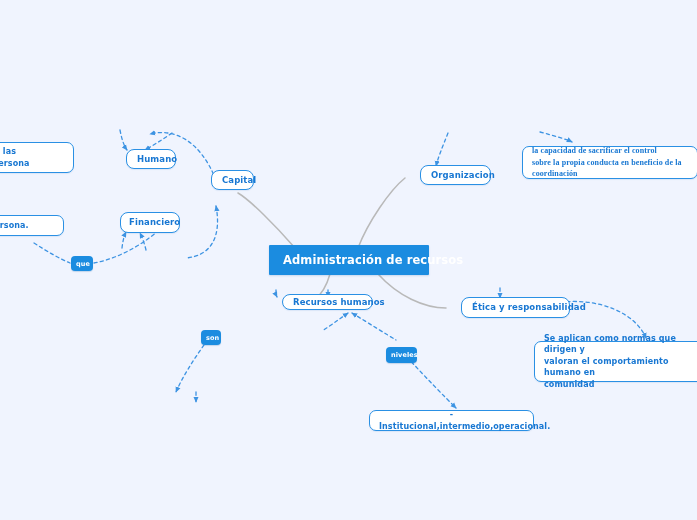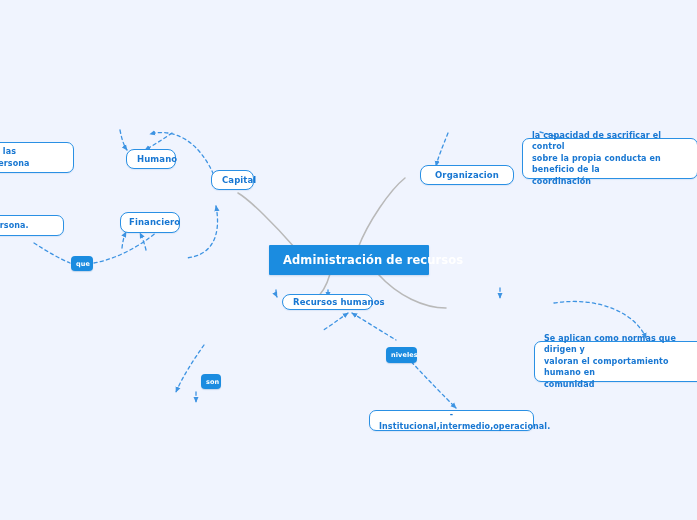--- a/index.html
+++ b/index.html
@@ -162,68 +162,71 @@
   </svg>
 
   <div class="node root" style="left:269px; top:245px; width:160px; height:30px;">
     <span class="txt">Administración de recursos</span>
   </div>
 
   <div class="node outline pill" style="left:195px; top:170px; width:43px; height:20px;">
     <span class="txt">Capital</span>
   </div>
 
-  <div class="node outline pill" style="left:404px; top:165px; width:94px; height:20px;">
+  <div class="node outline pill" style="left:404px; top:165px; width:71px; height:20px;">
     <span class="txt">Organizacion</span>
   </div>
 
   <div class="node outline pill" style="left:266px; top:294px; width:91px; height:16px;">
     <span class="txt">Recursos humanos</span>
   </div>
 
+  <div class="node outline pill" style="left:445px; top:297px; width:109px; height:21px;">
+    <span class="txt">Ética y responsabilidad</span>
+  </div>
 
   <div class="node outline pill" style="left:110px; top:149px; width:50px; height:20px;">
     <span class="txt">Humano</span>
   </div>
 
   <div class="node outline pill" style="left:104px; top:212px; width:60px; height:21px;padding-left:8px;">
     <span class="txt">Financiero</span>
   </div>
 
   <div class="node outline" style="left:-46px; top:142px; width:120px; height:31px;">
     <span class="txt">mico de las
 e una persona</span>
   </div>
 
   <div class="node outline" style="left:-50px; top:215px; width:114px; height:21px;">
     <span class="txt">e una persona.</span>
   </div>
 
-  <div class="node outline" style="left:522px; top:138px; width:176px; height:41px;">
+  <div class="node outline" style="left:522px; top:146px; width:176px; height:33px;font-family:Liberation Serif, serif;">
     <span class="txt">la capacidad de sacrificar el control
 sobre la propia conducta en beneficio de la
 coordinación</span>
   </div>
 
   <div class="node outline" style="left:534px; top:341px; width:180px; height:41px;">
     <span class="txt">Se aplican como normas que dirigen y
 valoran el comportamiento humano en
 comunidad</span>
   </div>
 
 
   <div class="node outline center-label" style="left:369px; top:410px; width:165px; height:21px;">
     <span class="txt">-Institucional,intermedio,operacional.</span>
   </div>
 
   <div class="node chip" style="left:71px; top:256px; width:22px; height:15px;">
     <span class="txt">que</span>
   </div>
 
-  <div class="node chip" style="left:201px; top:330px; width:20px; height:15px;margin-top:44px;">
+  <div class="node chip" style="left:201px; top:330px; width:20px; height:15px;">
     <span class="txt">son</span>
   </div>
 
   <div class="node chip" style="left:386px; top:347px; width:31px; height:16px;">
     <span class="txt">niveles</span>
   </div>
 
 </div>
 
 </body></html>

